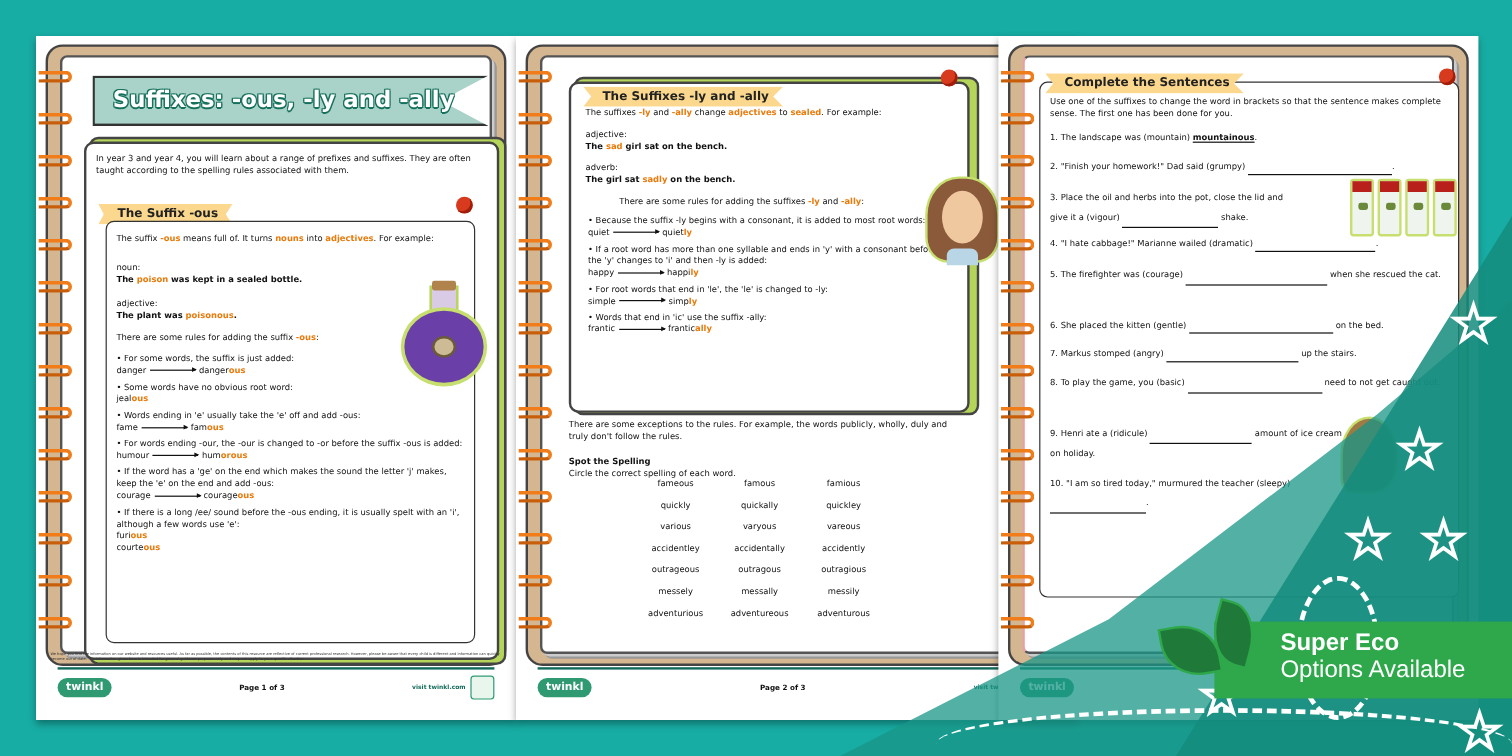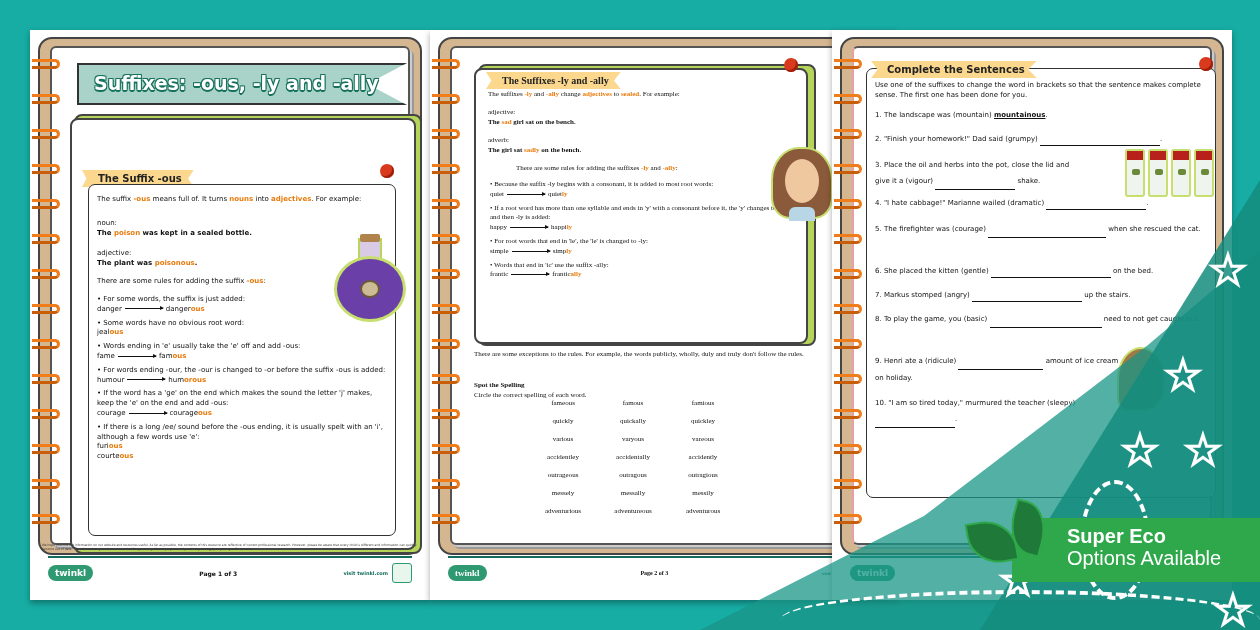--- a/index.html
+++ b/index.html
@@ -11,21 +11,21 @@
     color: #111;
   }
   .page {
     position: absolute;
     top: 30px;
     height: 570px;
     background: #fff;
     box-shadow: 0 3px 6px rgba(0,0,0,0.35);
   }
   #page1 { left: 30px; width: 400px; }
-  #page2 { left: 430px; width: 468px; font-family: Liberation Serif, serif; }
+  #page2 { left: 430px; width: 468px; }
   #page3 { left: 832px; width: 400px; }
 
   .cork {
     position: absolute;
     left: 8px; right: 8px; top: 7px; height: 518px;
     background: #d4b690;
     border: 2px solid #444;
     border-radius: 14px;
   }
   .sheet {
@@ -218,20 +218,21 @@
     <div class="spiral" style="top:405px"></div>
     <div class="spiral" style="top:440px"></div>
     <div class="spiral" style="top:475px"></div>
 
     <div class="sheet">
       <div class="title-banner"></div>
       <div class="title-text">Suffixes: -ous, -ly and -ally</div>
 
       <div class="green-card" style="left:22px; top:66px; width:348px; height:440px;"></div>
       <div class="white-card" style="left:18px; top:70px; width:346px; height:432px;">
+        <div class="txt" style="left:8px; top:8px; width:330px;">In year 3 and year 4, you will learn about a range of prefixes and suffixes. They are often taught according to the spelling rules associated with them.</div>
         <div class="pin" style="left:308px; top:44px;"></div>
         <div class="section-tag" style="left:10px; top:50px;">The Suffix -ous</div>
         <div class="inner-box" style="left:16px; top:64px; width:308px; height:352px;">
           <div class="txt" style="left:8px; top:10px; width:300px;">
             <span>The suffix </span><span class="o">-ous</span><span> means full of. It turns </span><span class="o">nouns</span><span> into </span><span class="o">adjectives</span><span>. For example:</span>
           </div>
           <div class="txt" style="left:8px; top:34px;text-align:center;">noun:</div>
           <div class="txt" style="left:8px; top:44px; font-weight:bold;">
             <span>The </span><span class="o">poison</span><span> was kept in a sealed bottle.</span>
           </div>

